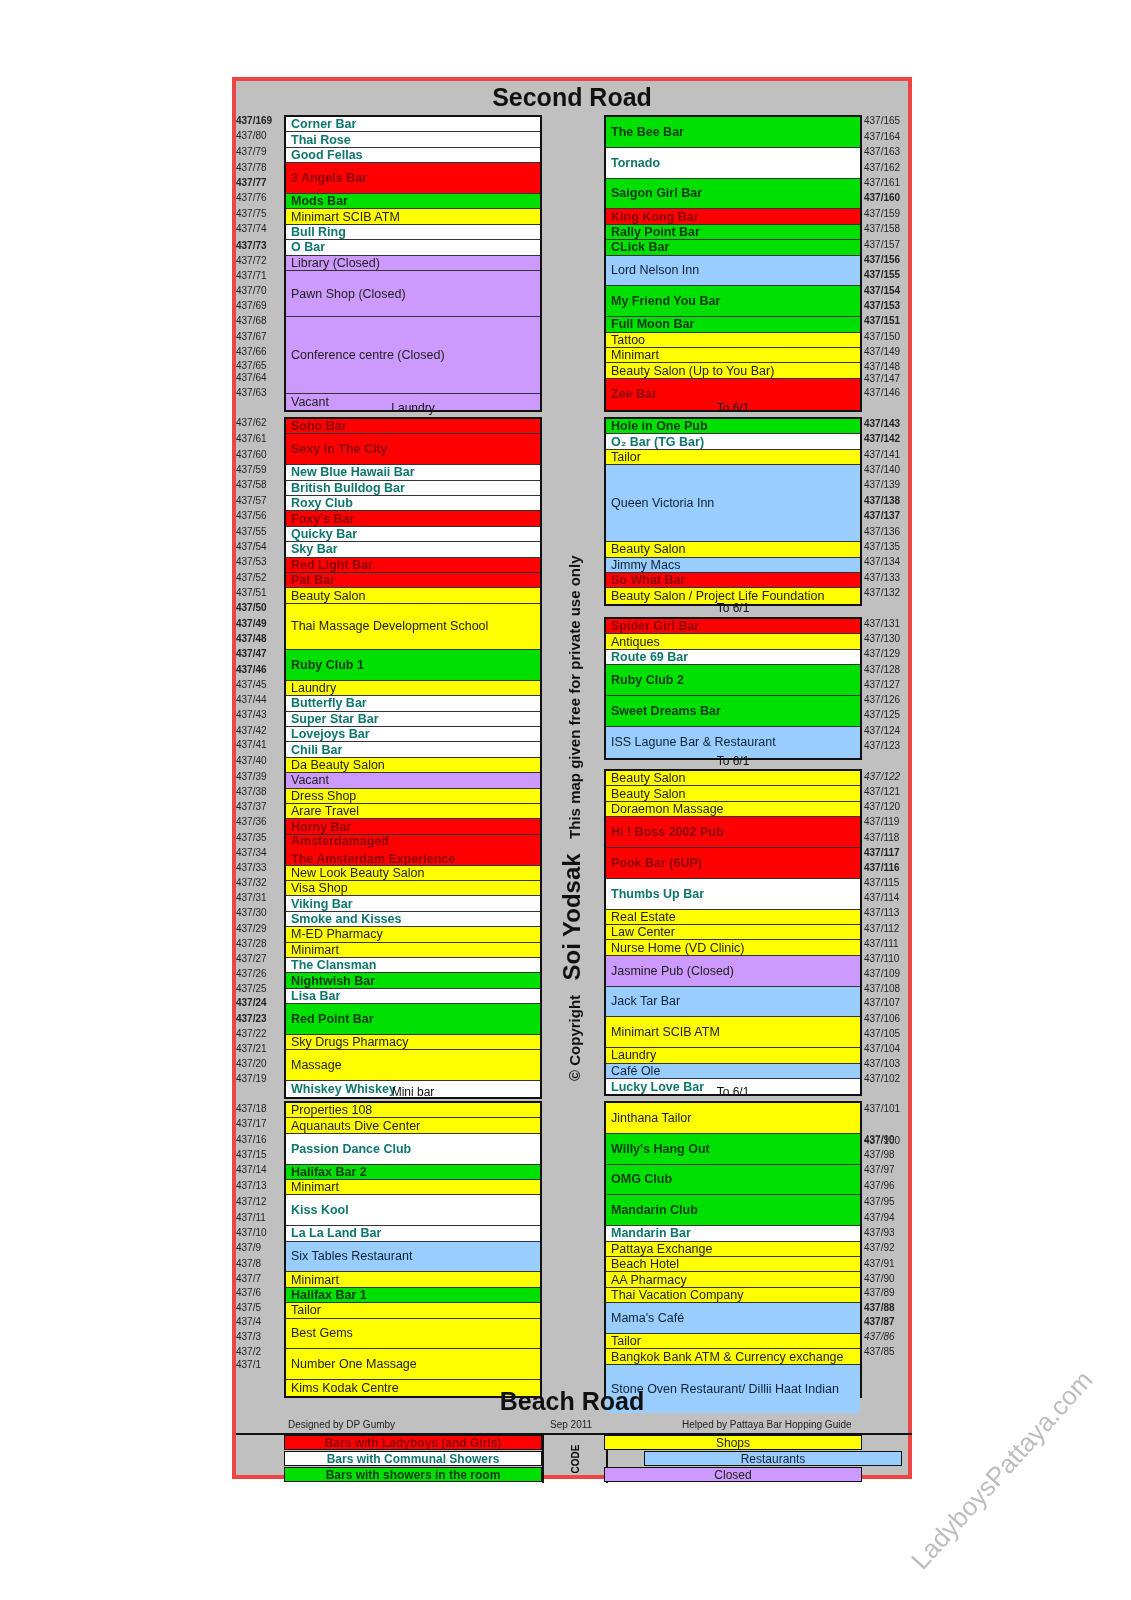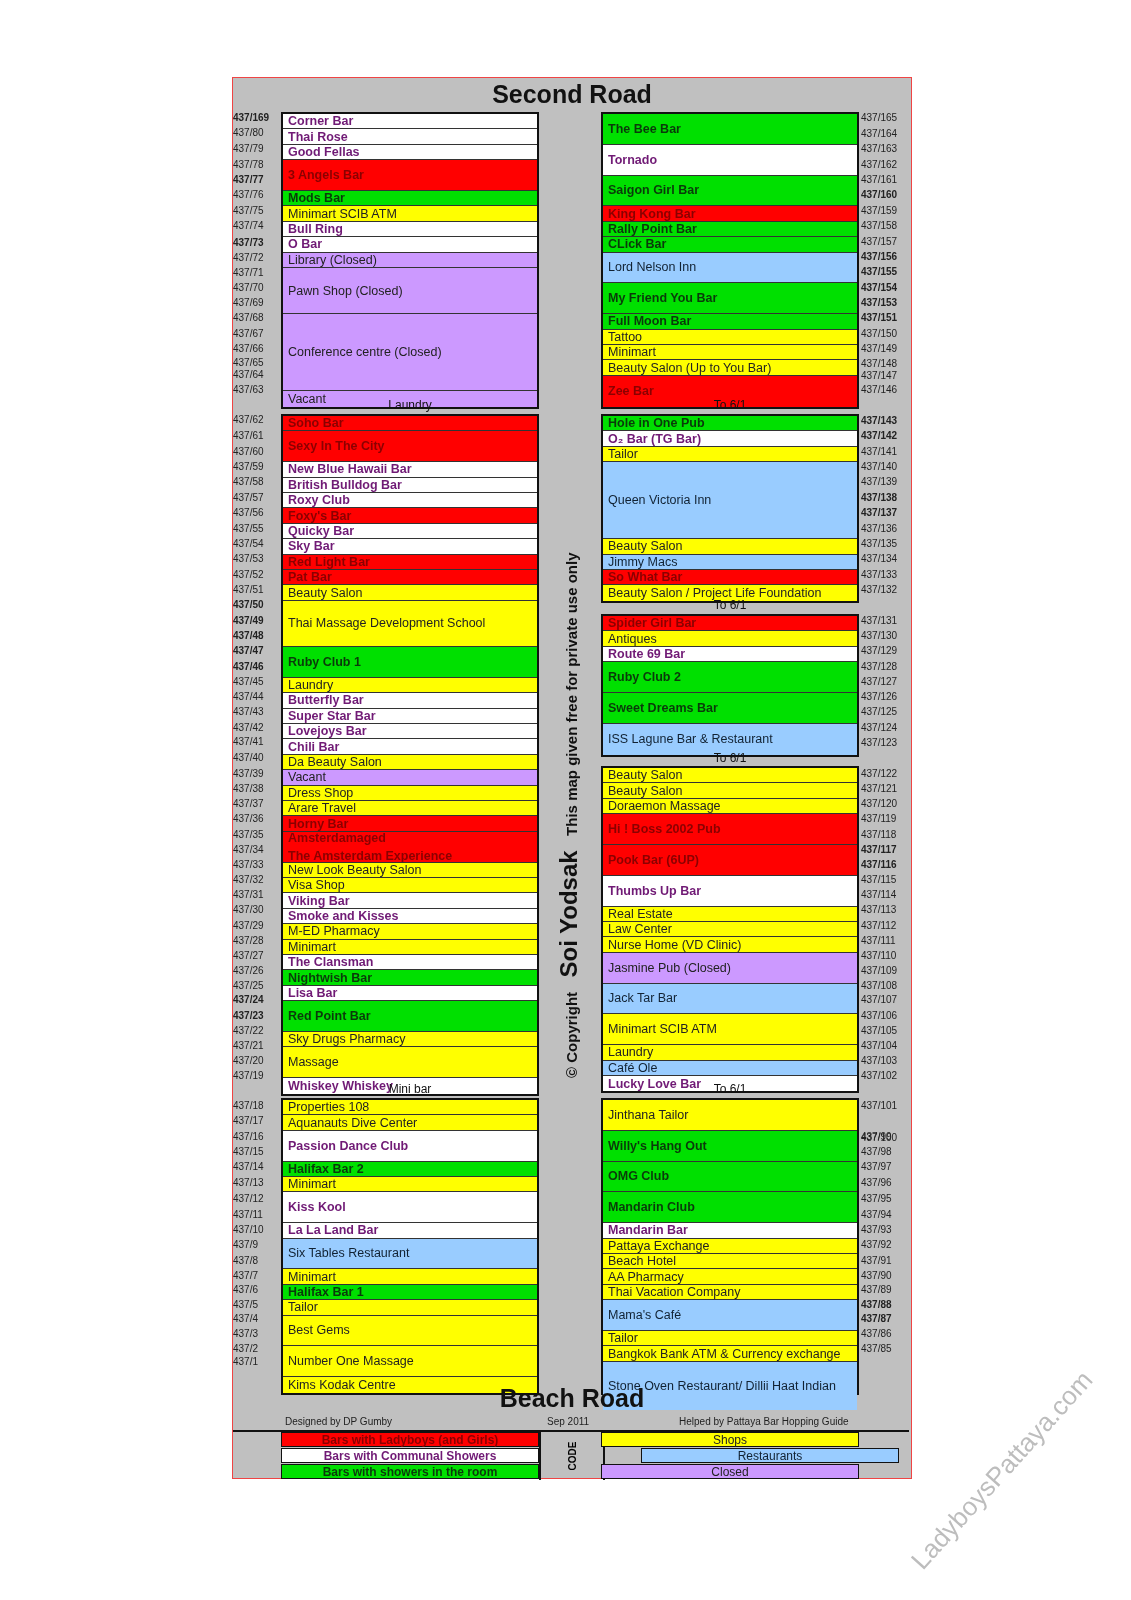--- a/index.html
+++ b/index.html
@@ -1,23 +1,23 @@
 <!DOCTYPE html>
 <html><head>
 <meta charset="utf-8">
 <style>
   html,body{margin:0;padding:0;background:#fff;}
   body{width:1131px;height:1600px;position:relative;overflow:hidden;font-family:"Liberation Sans",sans-serif;}
-  #map{position:absolute;left:232px;top:77px;width:680px;height:1402px;background:#c0c0c0;border:1px solid #ef4444;box-sizing:border-box;}
+  #map{position:absolute;left:232px;top:77px;width:680px;height:1402px;background:#c0c0c0;border:4px solid #ef4444;box-sizing:border-box;}
   .road-title{position:absolute;left:0;width:100%;text-align:center;font-weight:bold;font-size:25px;color:#111;}
   .col{position:absolute;border:2px solid #111;box-sizing:border-box;}
   .cell{position:absolute;left:0;right:0;box-sizing:border-box;border-bottom:1px solid #333;font-size:12.5px;padding-left:5px;display:flex;align-items:center;white-space:nowrap;overflow:hidden;}
   .cell:last-child{border-bottom:none;}
   .c-red{background:#ff0000;color:#8b0000;font-weight:bold;}
-  .c-white{background:#ffffff;color:#701a75;font-weight:bold;}
+  .c-white{background:#ffffff;color:#0f766e;font-weight:bold;}
   .c-green{background:#00e000;color:#0a3a0a;font-weight:bold;}
   .c-yellow{background:#ffff00;color:#222;}
   .c-blue{background:#99ccff;color:#123;}
   .c-purple{background:#cc99ff;color:#222;}
   .num{position:absolute;font-size:10px;color:#222;white-space:nowrap;}
   .num.b{font-weight:bold;}
   .gap-label{position:absolute;font-size:12px;color:#111;text-align:center;}
   #soi{position:absolute;left:322px;top:1000px;width:0;height:0;}
   #soi-text{position:absolute;left:0;top:0;transform-origin:0 0;transform:rotate(-90deg);white-space:nowrap;font-weight:bold;color:#111;}
   #soi-text .big{font-size:24px;}
@@ -291,21 +291,21 @@
       <div class="num" style="left: 628px; top: 506px;">437/132</div>
       <div class="num" style="left: 628px; top: 537px;">437/131</div>
       <div class="num" style="left: 628px; top: 552px;">437/130</div>
       <div class="num" style="left: 628px; top: 567px;">437/129</div>
       <div class="num" style="left: 628px; top: 583px;">437/128</div>
       <div class="num" style="left: 628px; top: 598px;">437/127</div>
       <div class="num" style="left: 628px; top: 613px;">437/126</div>
       <div class="num" style="left: 628px; top: 628px;">437/125</div>
       <div class="num" style="left: 628px; top: 644px;">437/124</div>
       <div class="num" style="left: 628px; top: 659px;">437/123</div>
-      <div class="num" style="left: 628px; top: 690px;">437/122</div>
+      <div class="num" style="left: 628px; top: 690px; font-style: italic;">437/122</div>
       <div class="num" style="left: 628px; top: 705px;">437/121</div>
       <div class="num" style="left: 628px; top: 720px;">437/120</div>
       <div class="num" style="left: 628px; top: 735px;">437/119</div>
       <div class="num" style="left: 628px; top: 751px;">437/118</div>
       <div class="num b" style="left: 628px; top: 766px;">437/117</div>
       <div class="num b" style="left: 628px; top: 781px;">437/116</div>
       <div class="num" style="left: 628px; top: 796px;">437/115</div>
       <div class="num" style="left: 628px; top: 811px;">437/114</div>
       <div class="num" style="left: 628px; top: 826px;">437/113</div>
       <div class="num" style="left: 628px; top: 842px;">437/112</div>
@@ -327,21 +327,21 @@
       <div class="num" style="left: 628px; top: 1099px;">437/96</div>
       <div class="num" style="left: 628px; top: 1115px;">437/95</div>
       <div class="num" style="left: 628px; top: 1131px;">437/94</div>
       <div class="num" style="left: 628px; top: 1146px;">437/93</div>
       <div class="num" style="left: 628px; top: 1161px;">437/92</div>
       <div class="num" style="left: 628px; top: 1177px;">437/91</div>
       <div class="num" style="left: 628px; top: 1192px;">437/90</div>
       <div class="num" style="left: 628px; top: 1206px;">437/89</div>
       <div class="num b" style="left: 628px; top: 1221px;">437/88</div>
       <div class="num b" style="left: 628px; top: 1235px;">437/87</div>
-      <div class="num" style="left: 628px; top: 1250px;">437/86</div>
+      <div class="num" style="left: 628px; top: 1250px; font-style: italic;">437/86</div>
       <div class="num" style="left: 628px; top: 1265px;">437/85</div>
     </div>
 
   <div class="gap-label" style="left:48px;width:258px;top:320px;">Laundry</div>
   <div class="gap-label" style="left:48px;width:258px;top:1004px;">Mini bar</div>
   <div class="gap-label" style="left:368px;width:258px;top:320px;">To 6/1</div>
   <div class="gap-label" style="left:368px;width:258px;top:520px;">To 6/1</div>
   <div class="gap-label" style="left:368px;width:258px;top:673px;">To 6/1</div>
   <div class="gap-label" style="left:368px;width:258px;top:1004px;">To 6/1</div>
 

